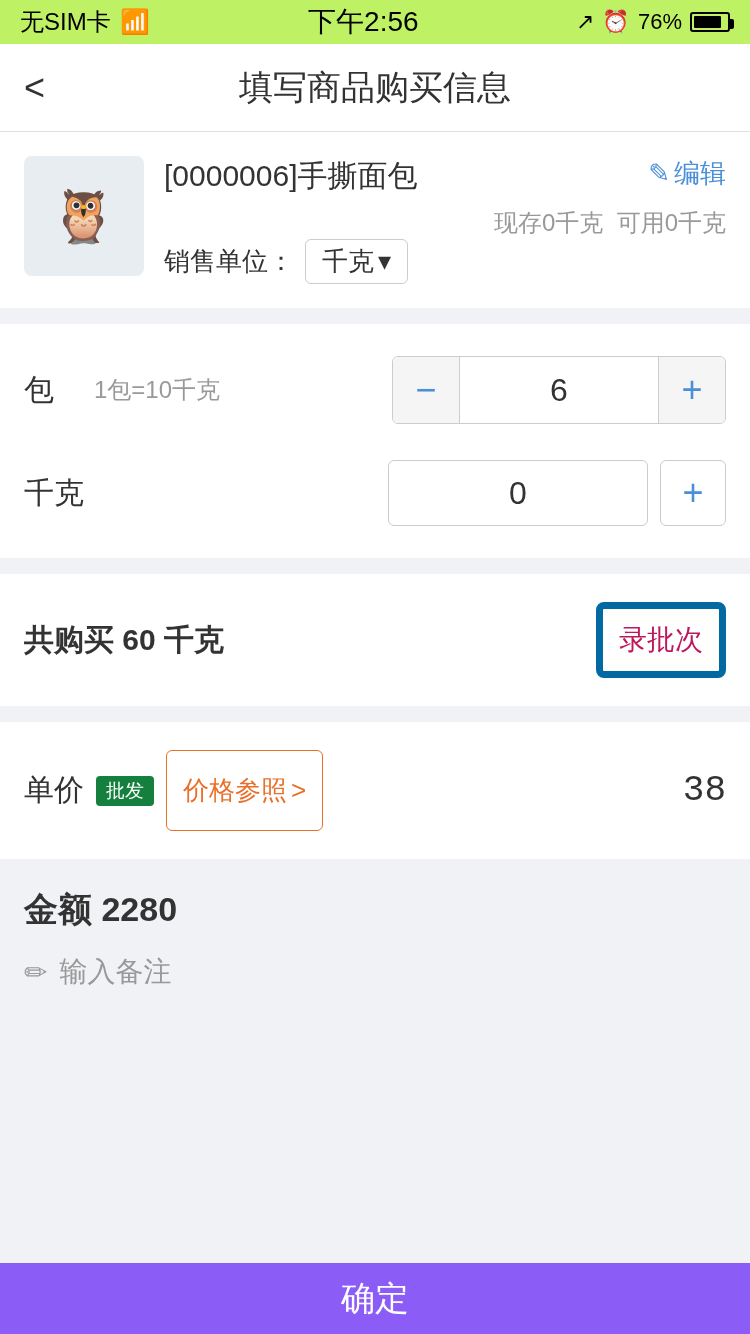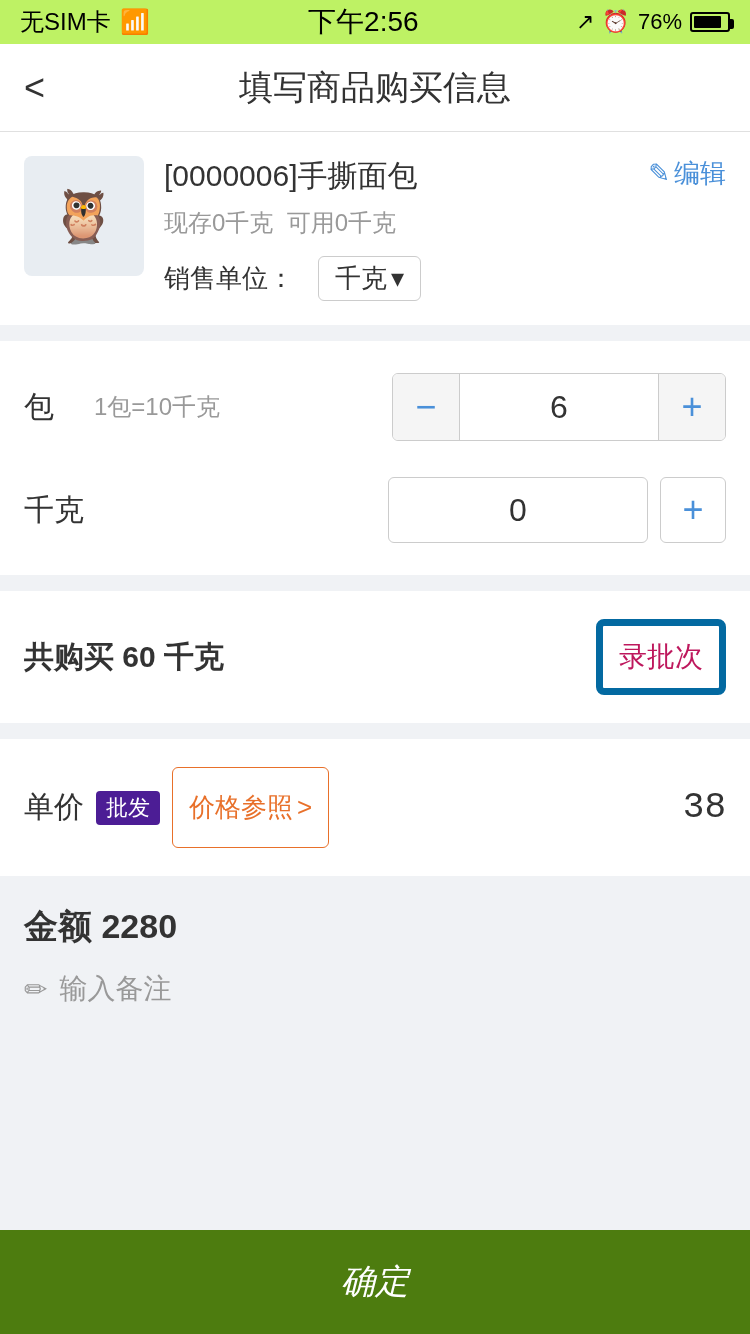--- a/index.html
+++ b/index.html
@@ -76,22 +76,22 @@
       height: 120px;
       background: #e8edf2;
       border-radius: 8px;
       display: flex;
       align-items: center;
       justify-content: center;
       flex-shrink: 0;
     }
     .product-info { flex: 1; }
     .product-name { font-size: 30px; color: #333; font-weight: 500; margin-bottom: 10px; }
-    .product-stock { font-size: 24px; color: #999; margin-bottom: 17px; }
-    .product-unit-row { display: flex; align-items: center; gap: 24px; font-size: 26px; color: #333; }
+    .product-stock { font-size: 24px; color: #999; margin-bottom: 0; text-align: right; }
+    .product-unit-row { display: flex; align-items: center; gap: 11px; font-size: 26px; color: #333; }
     .unit-select {
       border: 1px solid #ccc;
       border-radius: 6px;
       padding: 4px 16px;
       font-size: 26px;
       color: #333;
       background: #fff;
       display: flex;
       align-items: center;
       gap: 4px;
@@ -210,23 +210,23 @@
       padding: 28px 24px;
       margin-bottom: 0;
     }
     .price-row {
       display: flex;
       align-items: center;
       margin-bottom: 0;
     }
     .price-label { font-size: 30px; color: #333; margin-right: 12px; }
     .price-badge {
-      background: #4c1d95;
+      background: #15803d;
       color: #fff;
-      font-size: 22px;
+      font-size: 19px;
       border-radius: 4px;
       padding: 2px 10px;
       margin-right: 12px;
     }
     .price-ref-btn {
       border: 1px solid #e8702a;
       border-radius: 6px;
       padding: 22px 16px;
       font-size: 26px;
       color: #e8702a;
@@ -263,30 +263,29 @@
       font-size: 28px;
       color: #999;
     }
 
     
     .confirm-btn {
       position: fixed;
       bottom: 0;
       left: 0;
       width: 750px;
-      height: 104px;
-      background: #4d7c0f;
+      height: 71px;
+      background: #8b5cf6;
       color: #fff;
       font-size: 34px;
       border: none;
       cursor: pointer;
       display: flex;
       align-items: center;
       justify-content: center;
-      font-style: italic;
     }
   </style>
 </head>
 <body>
 
 <div class="status-bar">
   <div class="status-left">
     <span>无SIM卡</span>
     <span>📶</span>
   </div>

